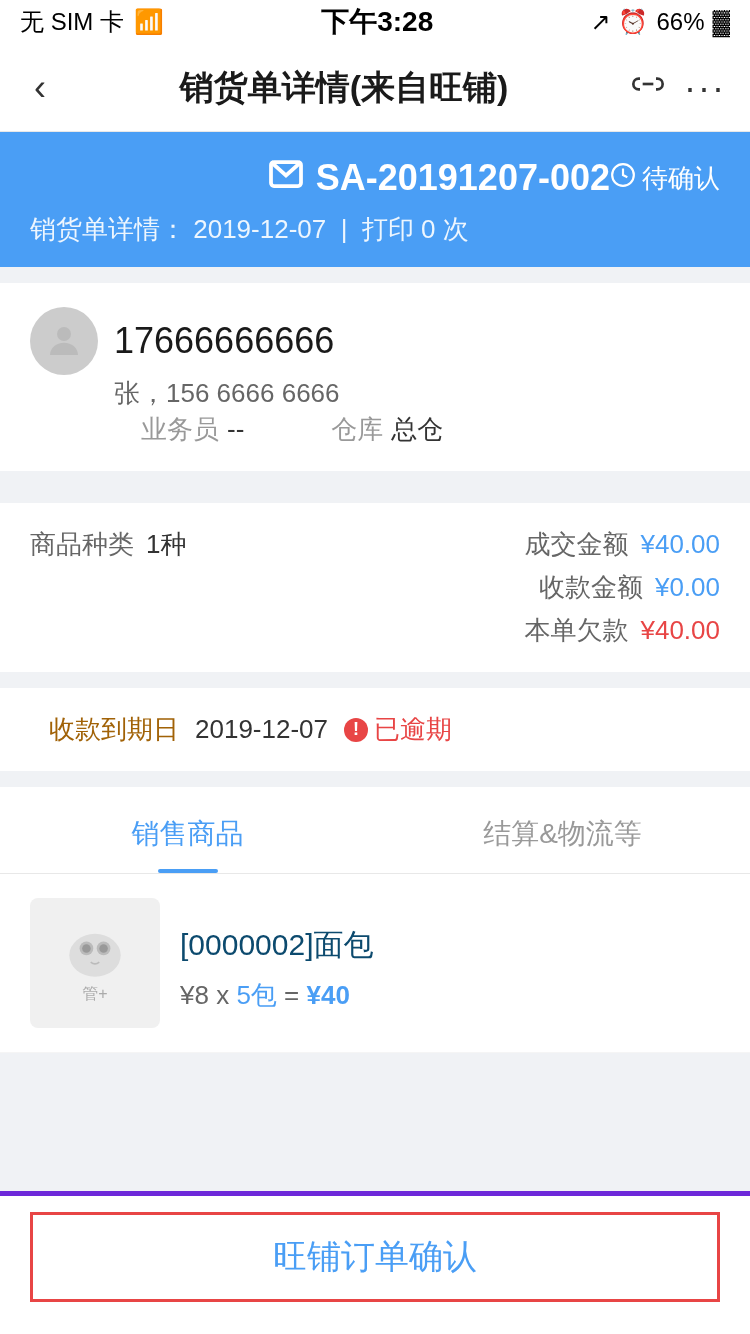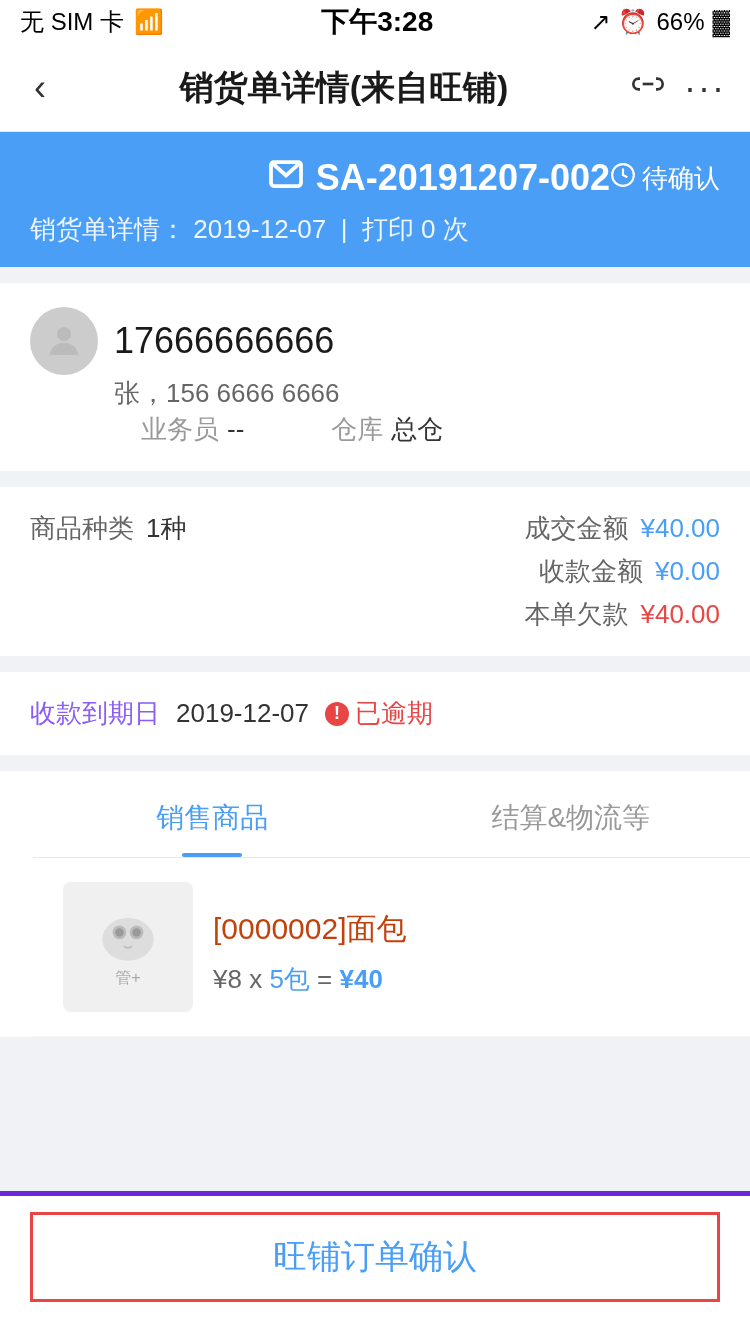--- a/index.html
+++ b/index.html
@@ -138,21 +138,21 @@
       font-size: 26px;
       color: #666;
       margin-left: 27px;
     }
     .customer-extra-label { color: #999; }
     .customer-extra-value { color: #333; }
 
     
     .summary-section {
       background: #fff;
-      margin-top: 16px;
+      margin-top: 32px;
       padding: 24px 30px;
       display: flex;
       align-items: flex-start;
     }
     .summary-left {
       flex: 1;
       display: flex;
       align-items: center;
       gap: 12px;
     }
@@ -177,21 +177,21 @@
     
     .due-section {
       background: #fff;
       margin-top: 16px;
       padding: 24px 30px;
       display: flex;
       align-items: center;
       gap: 16px;
       font-size: 26px;
     }
-    .due-label { color: #8b5cf6; }
+    .due-label { color: #a16207; margin-left: 19px; }
     .due-date { color: #333; }
     .overdue-badge {
       display: flex;
       align-items: center;
       gap: 6px;
       color: #e84545;
       font-size: 26px;
     }
     .overdue-dot {
       width: 24px;
@@ -203,21 +203,20 @@
       align-items: center;
       justify-content: center;
       font-size: 18px;
       font-weight: bold;
     }
 
     
     .tabs-section {
       background: #fff;
       margin-top: 16px;
-      padding-left: 33px;
     }
     .tabs-row {
       display: flex;
       border-bottom: 1px solid #e8e8e8;
     }
     .tab-item {
       flex: 1;
       text-align: center;
       padding: 28px 0 20px;
       font-size: 28px;
@@ -266,21 +265,21 @@
     .product-thumb-text {
       font-size: 18px;
       color: #bbb;
       margin-top: 4px;
     }
     .product-info {
       flex: 1;
     }
     .product-name {
       font-size: 30px;
-      color: #c2410c;
+      color: #0c4a6e;
       margin-bottom: 12px;
       margin-top: 12px;
     }
     .product-price {
       font-size: 26px;
       color: #666;
     }
     .product-price .qty { color: #4a9ef5; }
     .product-price .total { color: #4a9ef5; font-weight: 600; }
 

